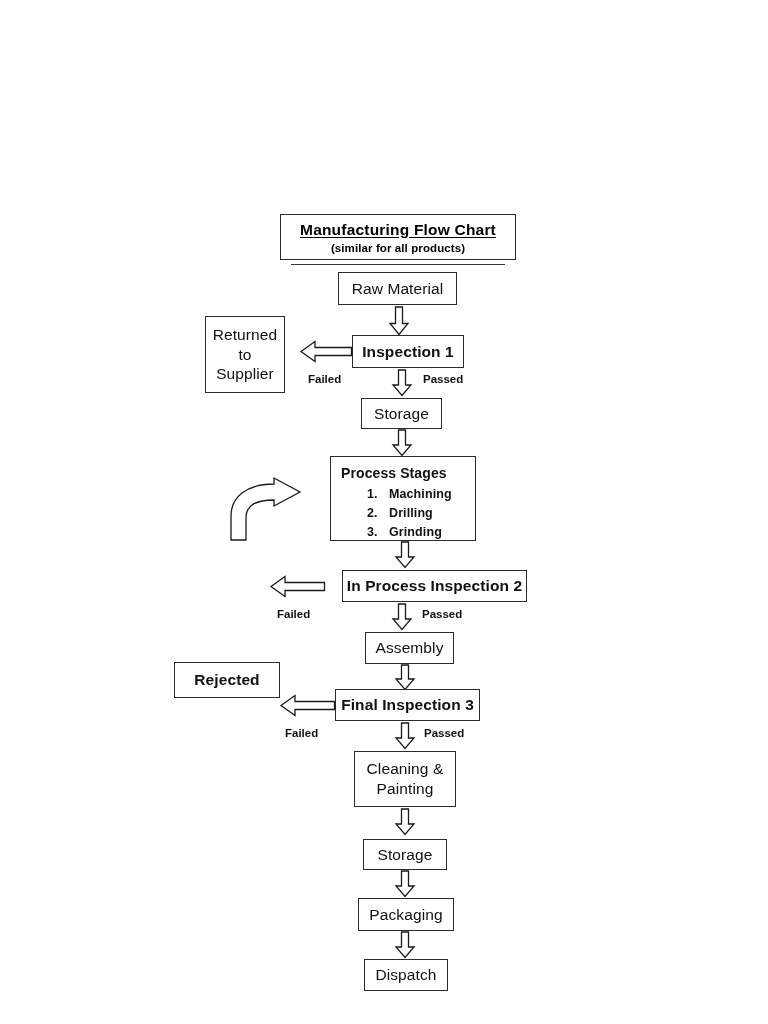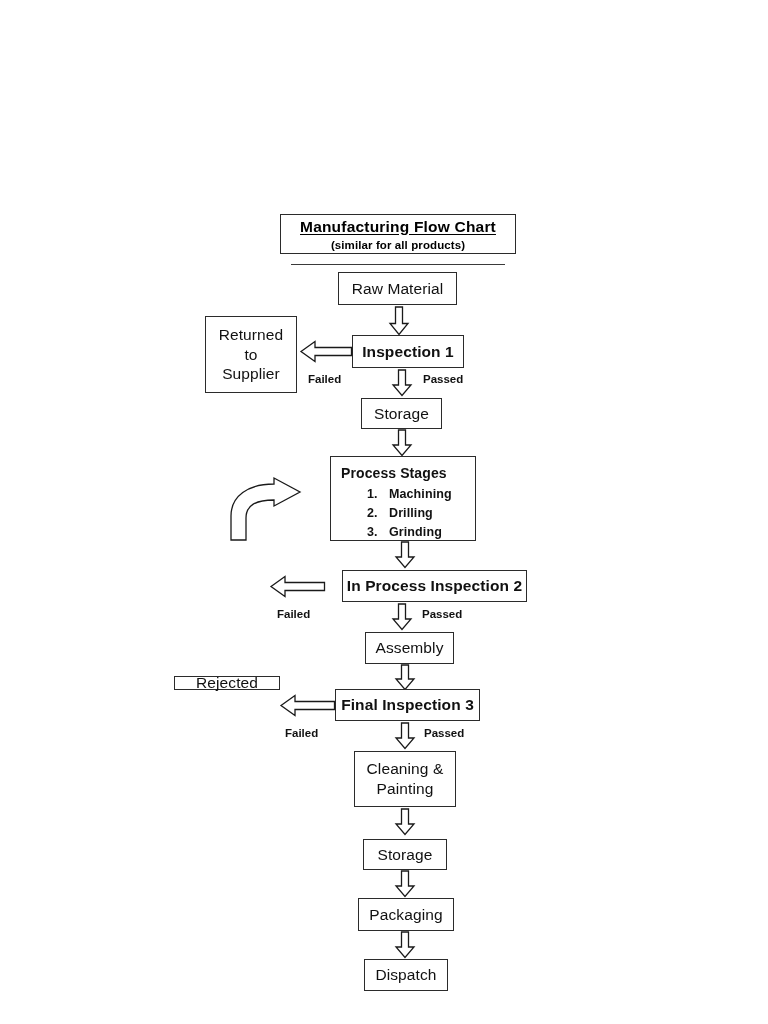--- a/index.html
+++ b/index.html
@@ -113,38 +113,38 @@
   .rule {
     position: absolute;
     border-top: 1.3px solid #3a3a3a;
   }
 </style>
 </head>
 <body>
 
 <div id="canvas">
 
-  <div class="title-box" style="left:280px; top:214px; width:236px; height:40px;">
+  <div class="title-box" style="left:280px; top:214px; width:236px; height:46px;">
     <div class="title-main">Manufacturing Flow Chart</div>
     <div class="title-sub">(similar for all products)</div>
   </div>
 
   <div class="rule" style="left:291px; top:264px; width:214px;"></div>
 
   <div class="node" style="left:338px; top:272px; width:119px; height:33px;">
     <span>Raw Material</span>
   </div>
 
   <div class="arrow" style="left:389px; top:307px; width:20px; height:28px;">
     <svg viewBox="0 0 20 28" width="20" height="28">
       <path d="M6.5 0 L13.5 0 L13.5 16.5 L19 16.5 L10 27.5 L1 16.5 L6.5 16.5 Z"></path>
     </svg>
   </div>
 
-  <div class="node" style="left:205px; top:316px; width:92px; height:77px;">
+  <div class="node" style="left:205px; top:316px; width:80px; height:77px;">
     <span>Returned</span>
     <span>to</span>
     <span>Supplier</span>
   </div>
 
   <div class="node bold" style="left:352px; top:335px; width:112px; height:33px;">
     <span>Inspection 1</span>
   </div>
 
   <div class="arrow" style="left:301px; top:340px; width:51px; height:23px;">
@@ -226,21 +226,21 @@
   <div class="node" style="left:365px; top:632px; width:89px; height:32px;">
     <span>Assembly</span>
   </div>
 
   <div class="arrow" style="left:395px; top:665px; width:20px; height:25px;">
     <svg viewBox="0 0 20 25" width="20" height="25">
       <path d="M6.5 0 L13.5 0 L13.5 14 L19 14 L10 24.5 L1 14 L6.5 14 Z"></path>
     </svg>
   </div>
 
-  <div class="node" style="left:174px; top:676px; width:106px; height:14px;">
+  <div class="node" style="left:174px; top:662px; width:106px; height:36px;font-weight:bold;">
     <span>Rejected</span>
   </div>
 
   <div class="node bold" style="left:335px; top:689px; width:145px; height:32px;">
     <span>Final Inspection 3</span>
   </div>
 
   <div class="arrow" style="left:281px; top:694px; width:54px; height:23px;">
     <svg viewBox="0 0 54 23" width="54" height="23">
       <path d="M0 11.5 L14 1.5 L14 7.5 L53.5 7.5 L53.5 15.5 L14 15.5 L14 21.5 Z"></path>

